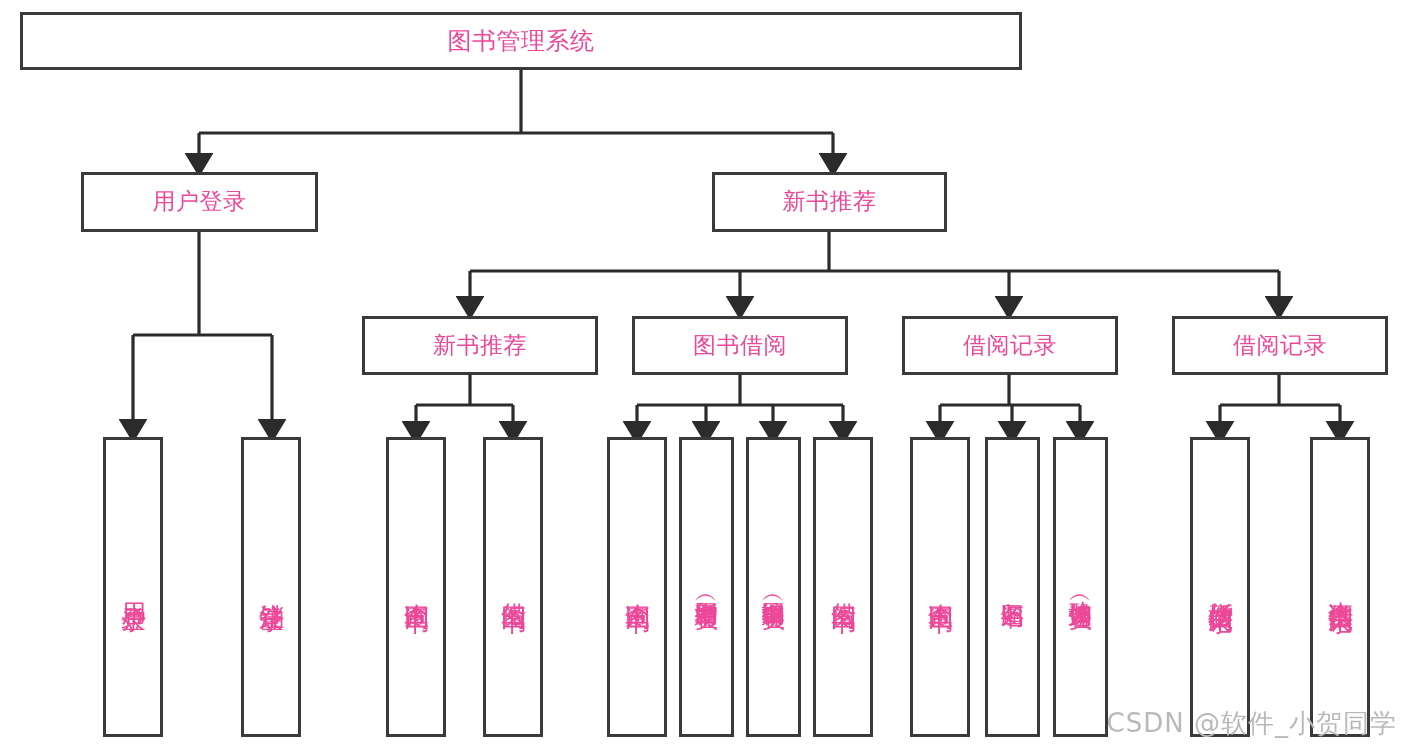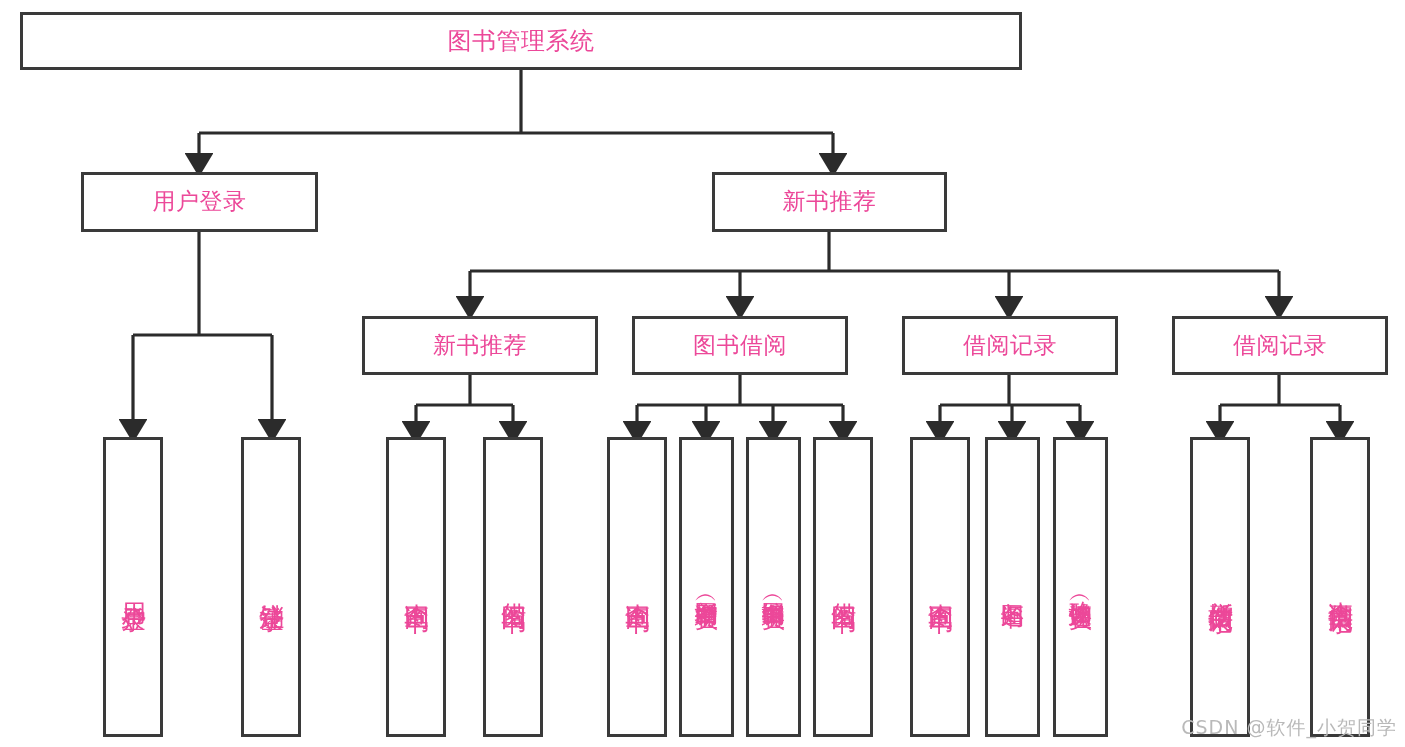--- a/index.html
+++ b/index.html
@@ -37,21 +37,21 @@
     font-size:25px;
     line-height:1.06;
     letter-spacing:2px;
     white-space:nowrap;
   }
   .leaf.narrow .lbl{font-size:23px;letter-spacing:1px;}
   .watermark{
     position:absolute;
     right:8px;
     bottom:6px;
-    font-size:19px;
+    font-size:26px;
     color:#b9b9b9;
     letter-spacing:1px;
     z-index:8;
     white-space:nowrap;
     font-family:"DejaVu Sans","Liberation Sans",sans-serif;
   }
 </style>
 </head>
 <body>
 

